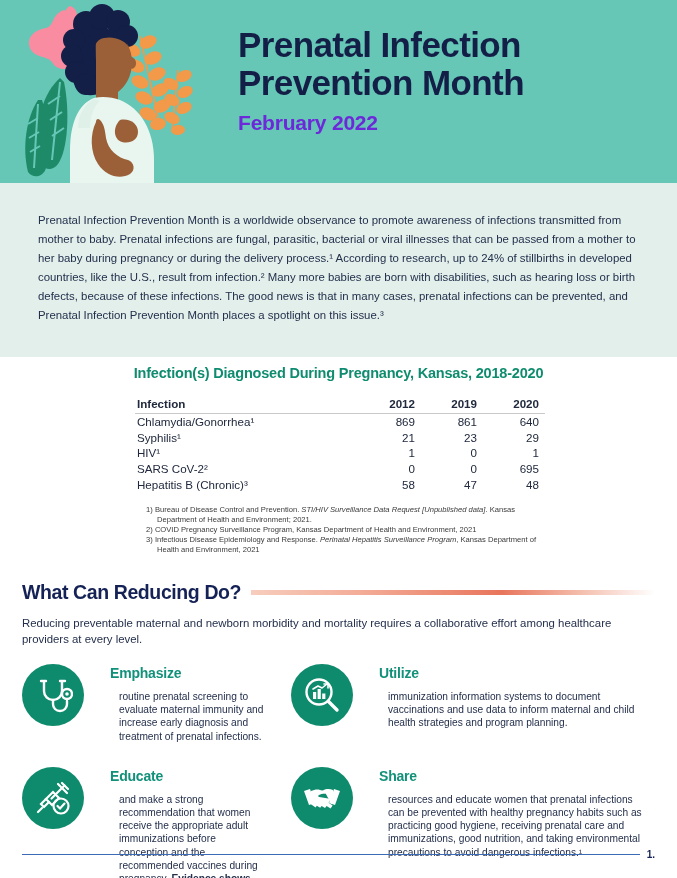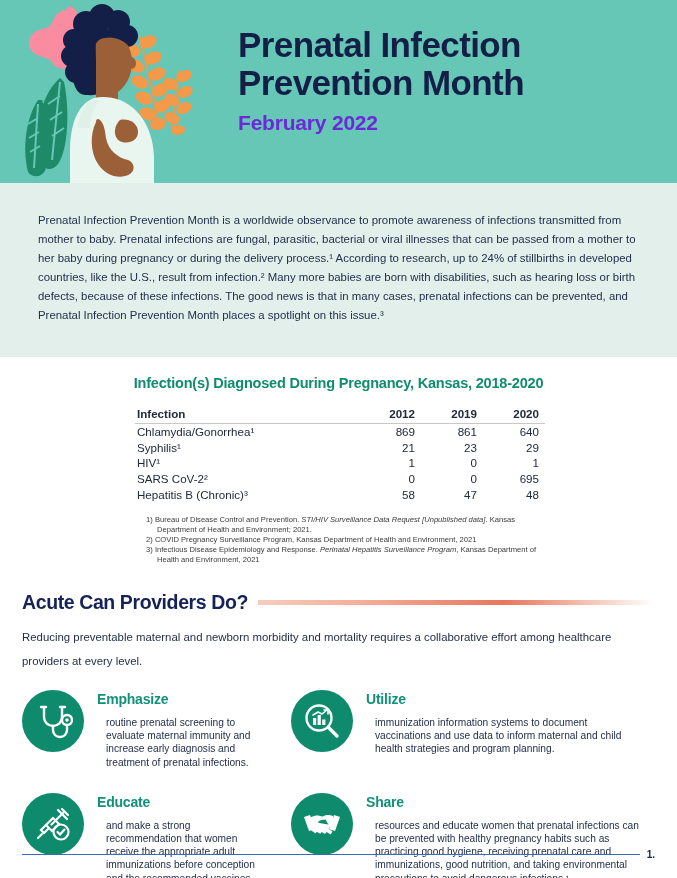--- a/index.html
+++ b/index.html
@@ -61,21 +61,21 @@
   }
   .intro p {
     margin: 16px;
     font-size: 11.4px;
     line-height: 19px;
     color: #232f4b;
   }
 
   
   .table-section {
-    padding: 18px 0 0 0;
+    padding: 8px 0 0 0;
     background: #fff;
   }
   .table-title {
     text-align: center;
     font-size: 14.5px;
     font-weight: bold;
     color: #0f8c6f;
     letter-spacing: -0.2px;
     margin: 0 0 11px 0;
   }
@@ -139,37 +139,37 @@
     margin: 0;
   }
   .gradient-rule {
     flex: 1;
     height: 5px;
     background: linear-gradient(90deg,#f7cdbd 0%, #f3ab96 28%, #e8755c 62%, #f3b8a6 80%, #ffffff 100%);
   }
   .providers-lead {
     margin: 11px 0 0 0;
     font-size: 11.4px;
-    line-height: 24px;
+    line-height: 16px;
     color: #232f4b;
     max-width: 620px;
   }
 
   
   .cards {
     margin-top: 17px;
     display: grid;
     grid-template-columns: 253px 1fr;
     column-gap: 16px;
     row-gap: 15px;
   }
   .card {
     display: flex;
     align-items: flex-start;
-    gap: 13px;
+    gap: 26px;
   }
   .card-icon {
     flex: 0 0 auto;
     width: 62px;
     height: 62px;
     border-radius: 50%;
     background: #0e8a6c;
     display: flex;
     align-items: center;
     justify-content: center;
@@ -344,21 +344,21 @@
 
   <div class="footnotes">
     <div class="footnote"><span>1)</span><span> Bureau of Disease Control and Prevention. </span><i>STI/HIV Surveillance Data Request [Unpublished data]</i><span>. Kansas Department of Health and Environment; 2021.</span></div>
     <div class="footnote"><span>2)</span><span> COVID Pregnancy Surveillance Program, Kansas Department of Health and Environment, 2021</span><i></i><span></span></div>
     <div class="footnote"><span>3)</span><span> Infectious Disease Epidemiology and Response. </span><i>Perinatal Hepatitis Surveillance Program</i><span>, Kansas Department of Health and Environment, 2021</span></div>
   </div>
 </div>
 
 <div class="providers">
   <div class="section-head">
-    <h2 class="section-title">Acute Can Providers Do?</h2>
+    <h2 class="section-title">What Can Reducing Do?</h2>
     <div class="gradient-rule"></div>
   </div>
   <p class="providers-lead">Reducing preventable maternal and newborn morbidity and mortality requires a collaborative effort among healthcare providers at every level.</p>
 
   <div class="cards">
 
     <div class="card">
       <div class="card-icon">
         <svg width="40" height="40" viewBox="0 0 40 40">
           <path d="M11 7 v9 c0 5 4 9 9 9 s9-4 9-9 V7" fill="none" stroke="#ffffff" stroke-width="2.4" stroke-linecap="round"></path>

